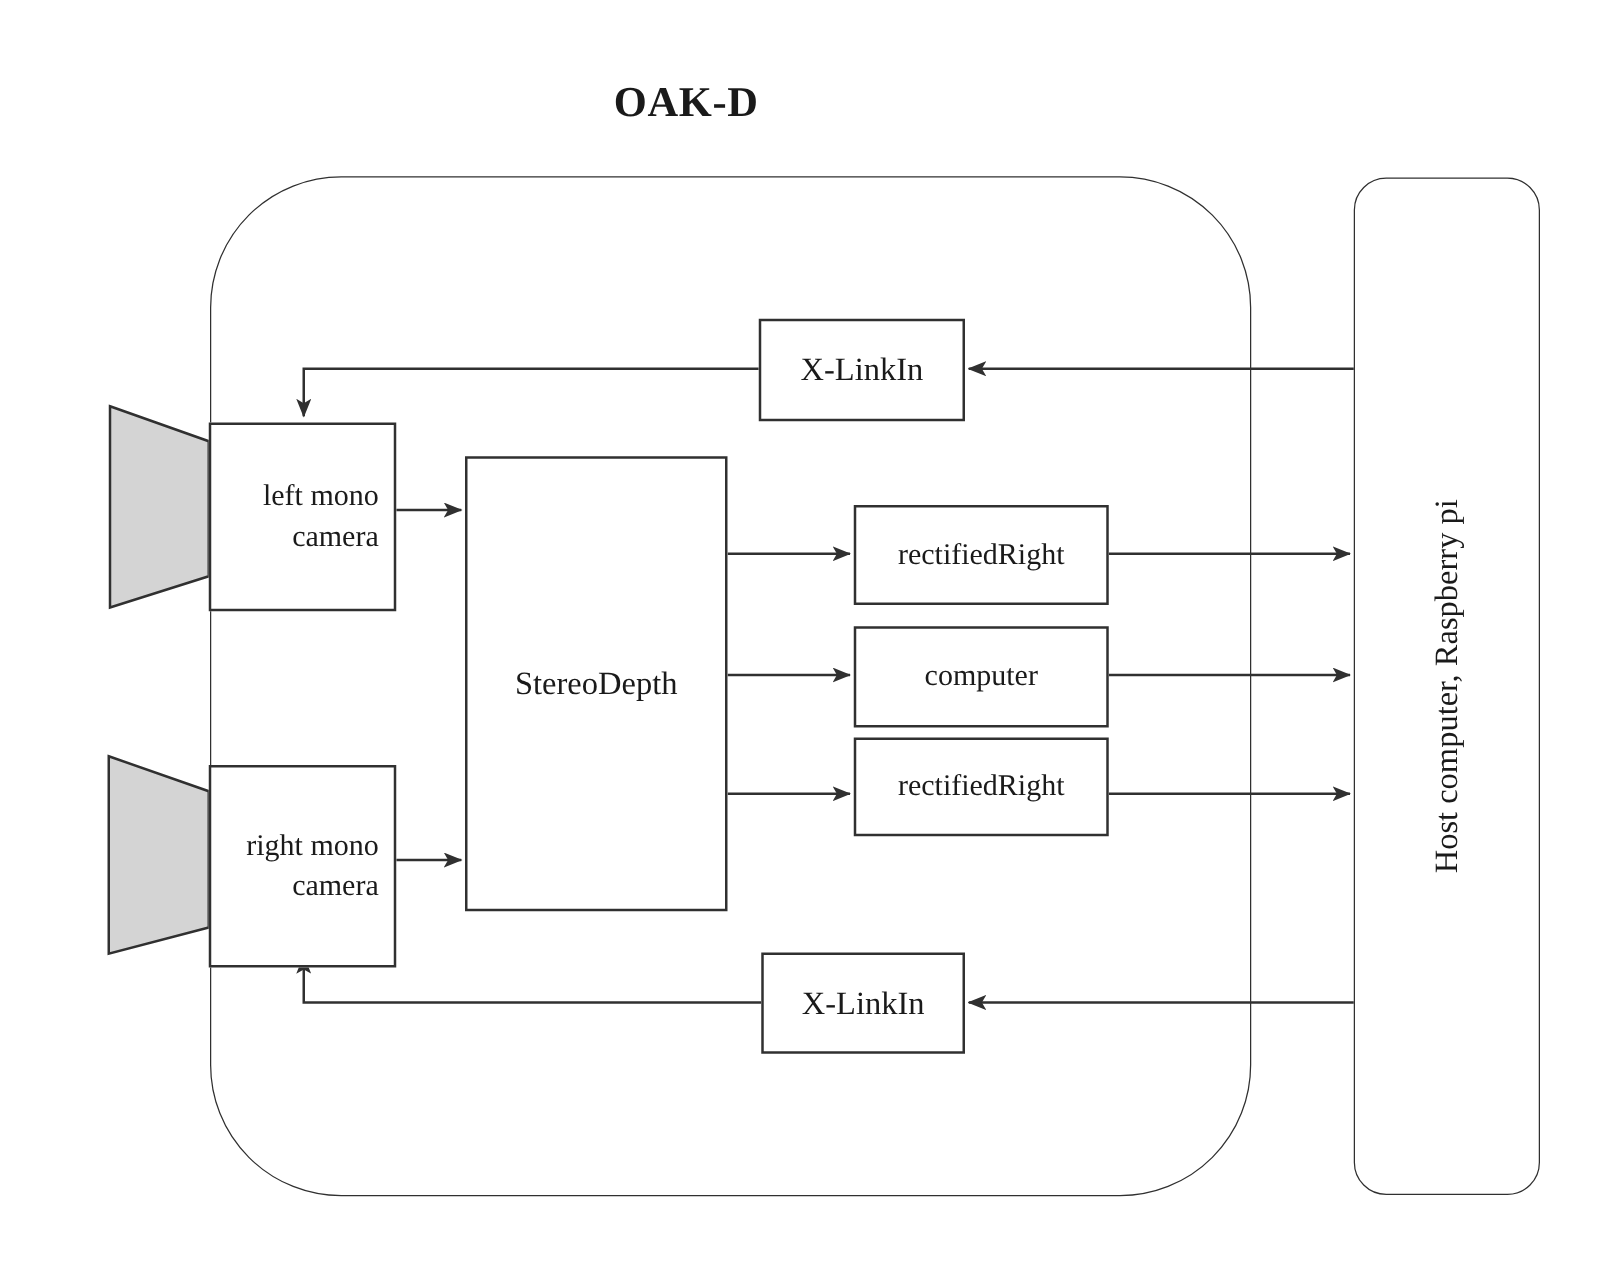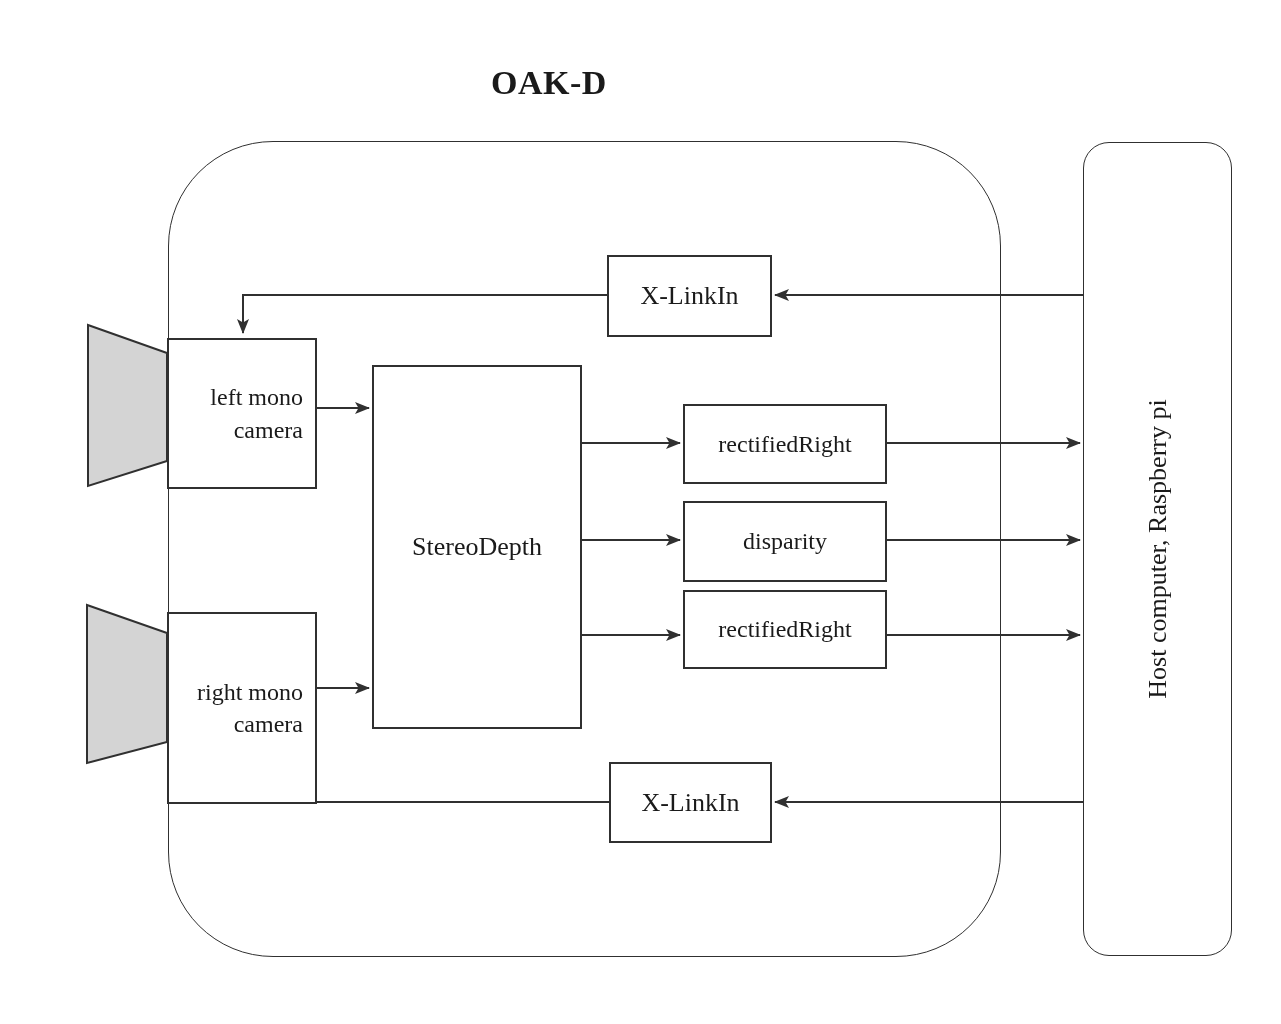--- a/index.html
+++ b/index.html
@@ -76,21 +76,21 @@
     border: 2px solid var(--line);
     display: flex;
     align-items: center;
     justify-content: center;
     text-align: right;
     font-size: 24px;
     line-height: 1.35;
     color: var(--text);
   }
   .nd-left-cam  { left: 148px; top: 338px; width: 150px; height: 151px; padding: 0 12px; }
-  .nd-right-cam { left: 148px; top: 612px; width: 150px; height: 192px; padding: 0 12px; }
+  .nd-right-cam { left: 148px; top: 612px; width: 150px; height: 162px; padding: 0 12px; }
   .nd-stereo    { left: 353px; top: 365px; width: 210px; height: 364px; font-size: 26px; }
   .nd-rectl     { left: 664px; top: 404px; width: 204px; height: 80px; }
   .nd-disp      { left: 664px; top: 501px; width: 204px; height: 81px; }
   .nd-rectr     { left: 664px; top: 590px; width: 204px; height: 79px; }
   .nd-xlink-top { left: 588px; top: 255px; width: 165px; height: 82px; font-size: 26px; }
   .nd-xlink-bot { left: 590px; top: 762px; width: 163px; height: 81px; font-size: 26px; }
 </style>
 </head>
 <body>
 
@@ -142,21 +142,21 @@
 
   <div class="node nd-stereo">
     <span>StereoDepth</span>
   </div>
 
   <div class="node nd-rectl">
     <span>rectifiedRight</span>
   </div>
 
   <div class="node nd-disp">
-    <span>disparity</span>
+    <span>computer</span>
   </div>
 
   <div class="node nd-rectr">
     <span>rectifiedRight</span>
   </div>
 
   <div class="node nd-xlink-top">
     <span>X-LinkIn</span>
   </div>
 

